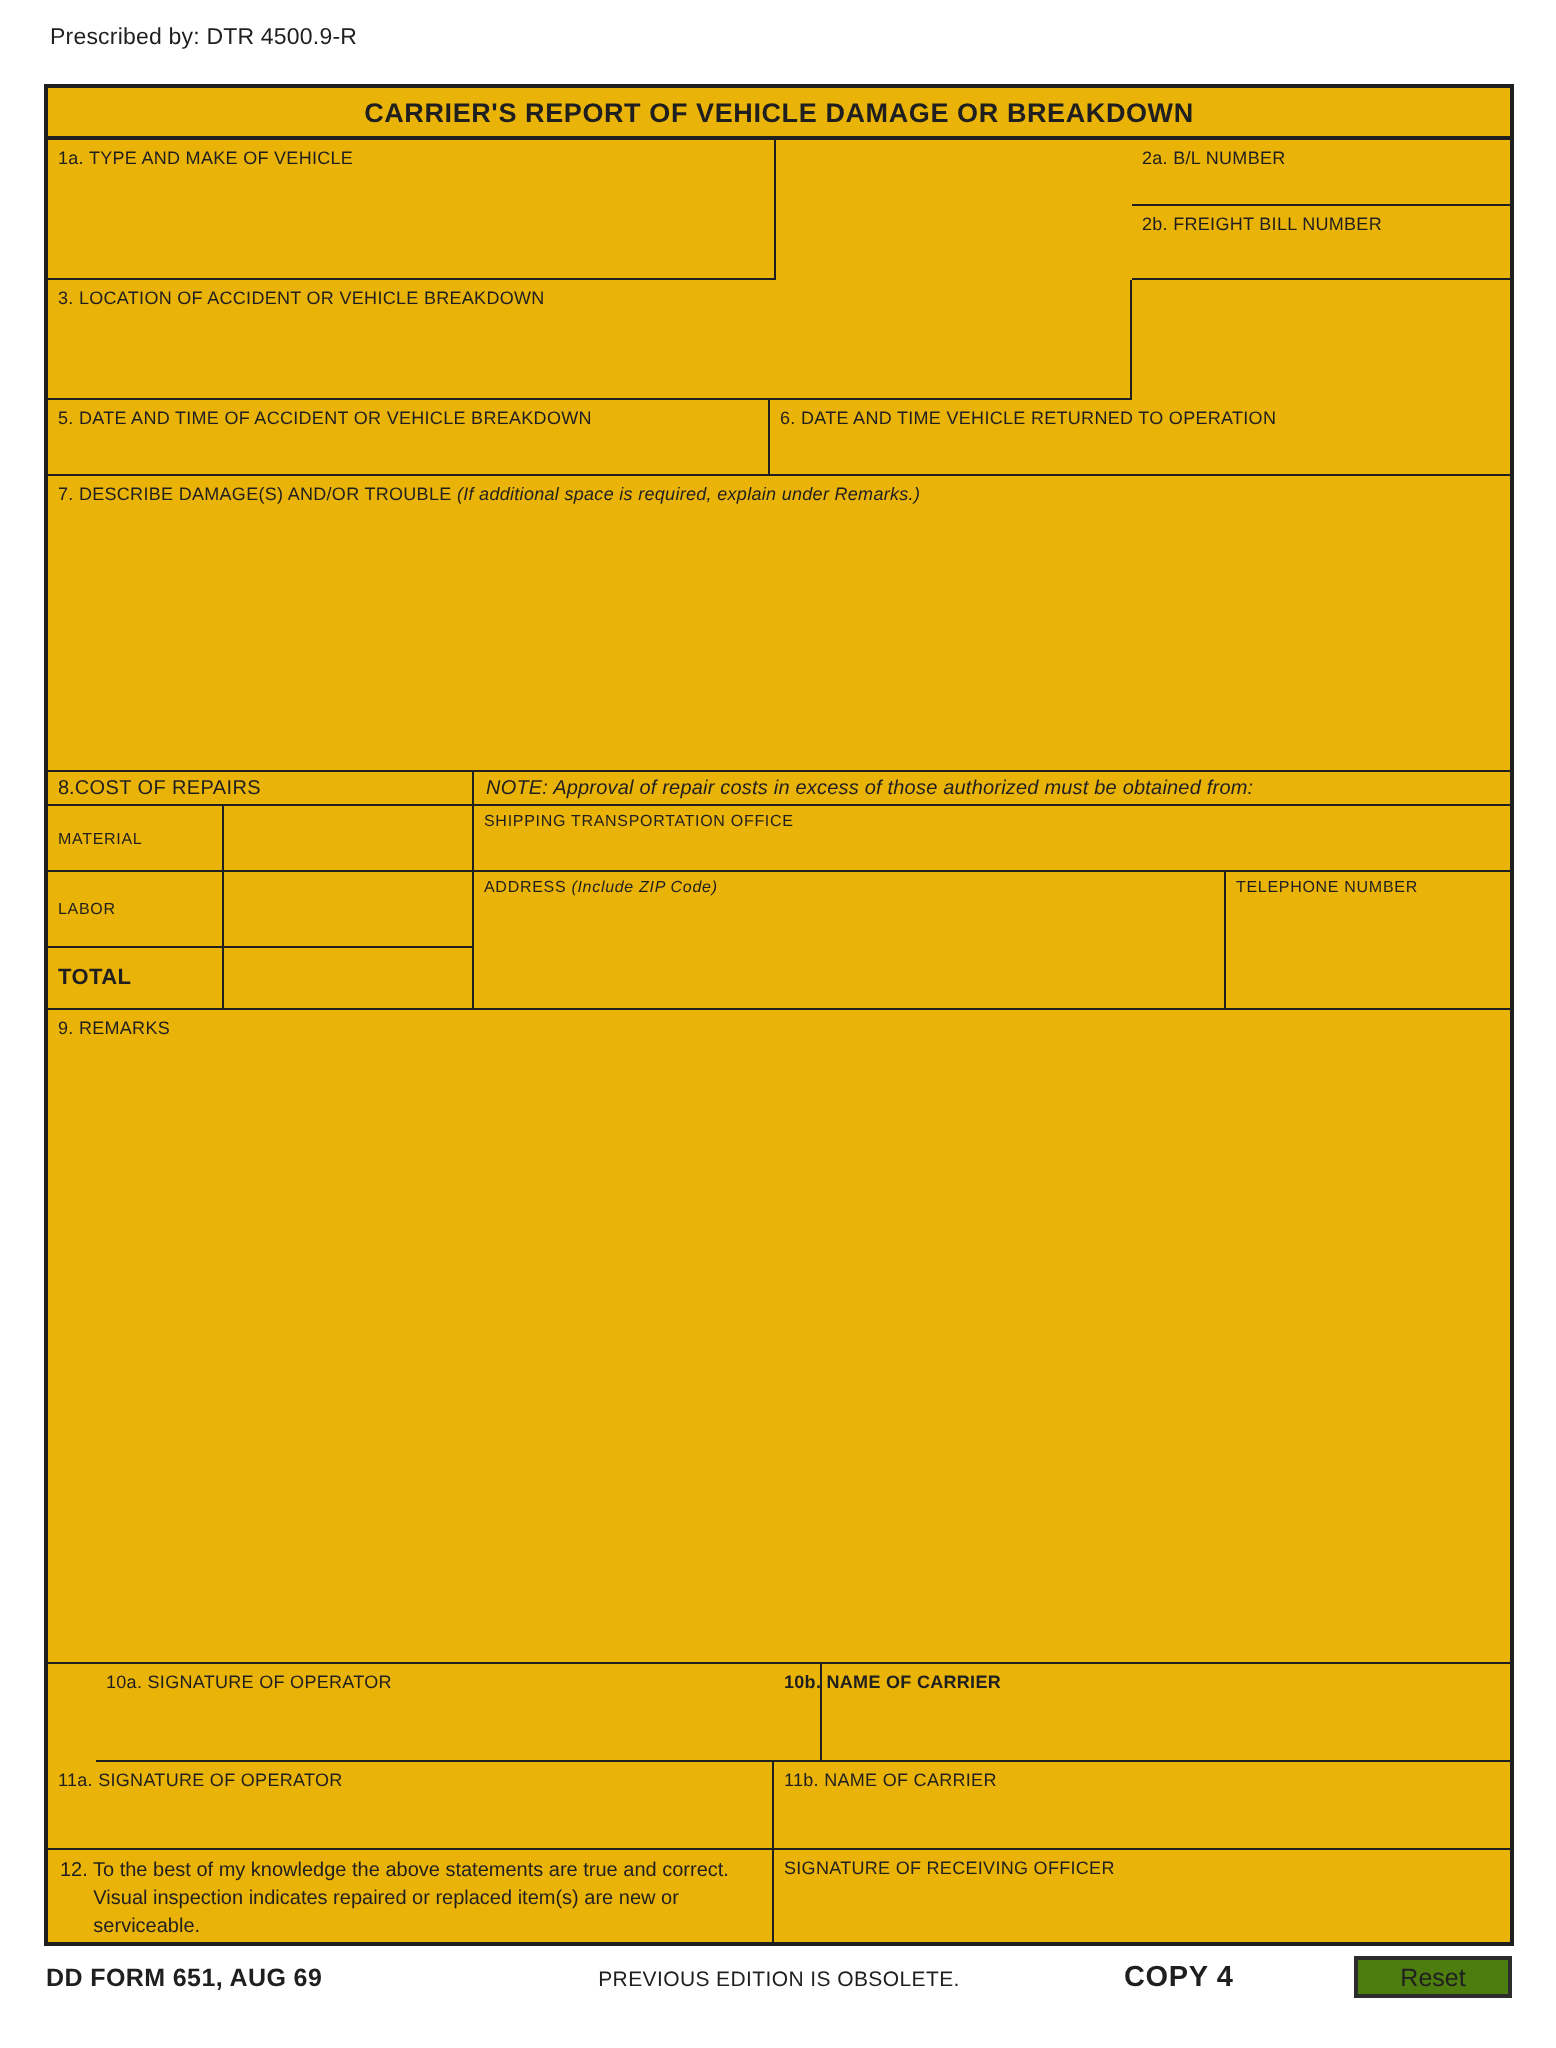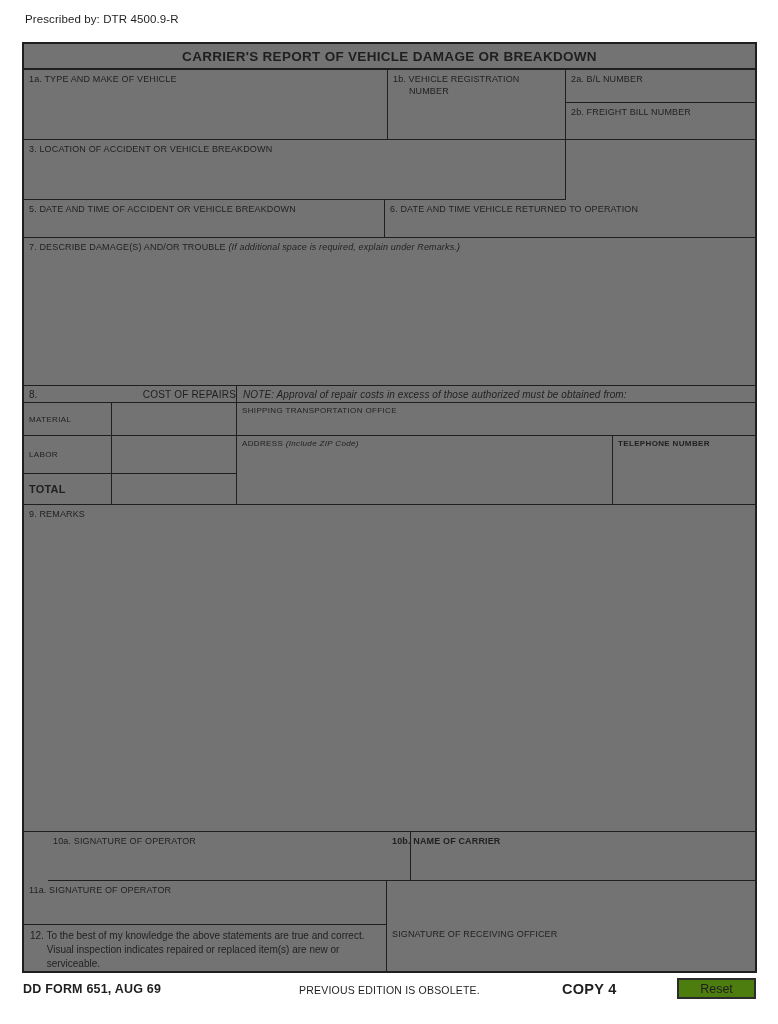--- a/index.html
+++ b/index.html
@@ -9,21 +9,21 @@
     width:778px; height:1024px; position:relative;
     font-family:"Liberation Sans", sans-serif; color:var(--ink);
     -webkit-font-smoothing:antialiased;
   }
   .prescribed {
     position:absolute; left:25px; top:13px;
     font-size:11.5px; letter-spacing:.1px;
   }
   .form {
     position:absolute; left:22px; top:42px; width:735px; height:931px;
-    border:2px solid var(--line); box-sizing:border-box; background:#737373;
+    border:2px solid var(--line); box-sizing:border-box; background:#eab308;
   }
   .cell { position:absolute; box-sizing:border-box; }
   .br { border-right:1px solid var(--line); }
   .bb { border-bottom:1px solid var(--line); }
   .bb2 { border-bottom:2px solid var(--line); }
   .titlebar {
     left:0; top:0; width:731px; height:26px;
     text-align:center;
   }
   .titlebar .t {
@@ -40,21 +40,21 @@
     display:block; padding:3px 5px 0 5px;
     font-size:8px; letter-spacing:.35px; line-height:1.3;
   }
   .cost-lbl {
     display:block; padding:0 5px;
     font-size:8px; letter-spacing:.35px;
   }
   .vcenter { display:flex; align-items:center; }
   .sec8hdr { display:flex; align-items:center; font-size:10px; }
   .sec8hdr .num { padding-left:5px; }
-  .sec8hdr .head { flex:1; text-align:right; letter-spacing:.2px; }
+  .sec8hdr .head { flex:1; text-align:left; letter-spacing:.2px; }
   .notecell {
     display:flex; align-items:center;
     font-size:10px; font-style:italic; padding-left:6px; letter-spacing:.1px;
   }
   .total-lbl {
     display:block; padding:0 5px;
     font-weight:bold; font-size:11px; letter-spacing:.2px;
   }
   .stmt {
     display:block; padding:4px 8px 0 6px;
@@ -77,24 +77,20 @@
 <div class="prescribed">Prescribed by: DTR 4500.9-R</div>
 
 <div class="form">
 
   <div class="cell titlebar bb2">
     <span class="t">CARRIER'S REPORT OF VEHICLE DAMAGE OR BREAKDOWN</span>
   </div>
 
   <div class="cell br bb" style="left:0;top:26px;width:364px;height:70px;">
     <span class="lbl">1a. TYPE AND MAKE OF VEHICLE</span>
-  </div>
-  <div class="cell br bb" style="left:364px;top:26px;width:178px;height:70px;">
-    <span class="lbl prewrap">1b. VEHICLE REGISTRATION
-      NUMBER</span>
   </div>
   <div class="cell bb" style="left:542px;top:26px;width:189px;height:33px;">
     <span class="lbl">2a. B/L NUMBER</span>
   </div>
   <div class="cell bb" style="left:542px;top:59px;width:189px;height:37px;">
     <span class="lbl">2b. FREIGHT BILL NUMBER</span>
   </div>
 
   <div class="cell br bb" style="left:0;top:96px;width:542px;height:60px;">
     <span class="lbl">3. LOCATION OF ACCIDENT OR VEHICLE BREAKDOWN</span>
@@ -131,36 +127,39 @@
     <span class="total-lbl">TOTAL</span>
   </div>
   <div class="cell br bb" style="left:88px;top:430px;width:125px;height:31px;"></div>
 
   <div class="cell bb" style="left:213px;top:359px;width:518px;height:33px;">
     <span class="small-lbl">SHIPPING TRANSPORTATION OFFICE</span>
   </div>
   <div class="cell br bb" style="left:213px;top:392px;width:376px;height:69px;">
     <span class="small-lbl"><span>ADDRESS </span><span class="it">(Include ZIP Code)</span></span>
   </div>
-  <div class="cell bb" style="left:589px;top:392px;width:142px;height:69px;font-weight:bold;">
+  <div class="cell bb" style="left:589px;top:392px;width:142px;height:69px;">
     <span class="small-lbl">TELEPHONE NUMBER</span>
   </div>
 
   <div class="cell bb" style="left:0;top:461px;width:731px;height:327px;">
     <span class="lbl">9. REMARKS</span>
   </div>
 
   <div class="cell br bb" style="left:0;top:788px;width:363px;height:49px;margin-left:24px;">
     <span class="lbl">10a. SIGNATURE OF OPERATOR</span>
   </div>
   <div class="cell bb" style="left:363px;top:788px;width:368px;height:49px;font-weight:bold;">
     <span class="lbl">10b. NAME OF CARRIER</span>
   </div>
   <div class="cell br bb" style="left:0;top:837px;width:363px;height:44px;">
     <span class="lbl">11a. SIGNATURE OF OPERATOR</span>
+  </div>
+  <div class="cell bb" style="left:363px;top:837px;width:368px;height:44px;">
+    <span class="lbl">11b. NAME OF CARRIER</span>
   </div>
 
   <div class="cell br" style="left:0;top:881px;width:363px;height:46px;">
     <span class="stmt">12. To the best of my knowledge the above statements are true and correct.
       Visual inspection indicates repaired or replaced item(s) are new or
       serviceable.</span>
   </div>
   <div class="cell" style="left:363px;top:881px;width:368px;height:46px;">
     <span class="lbl">SIGNATURE OF RECEIVING OFFICER</span>
   </div>

